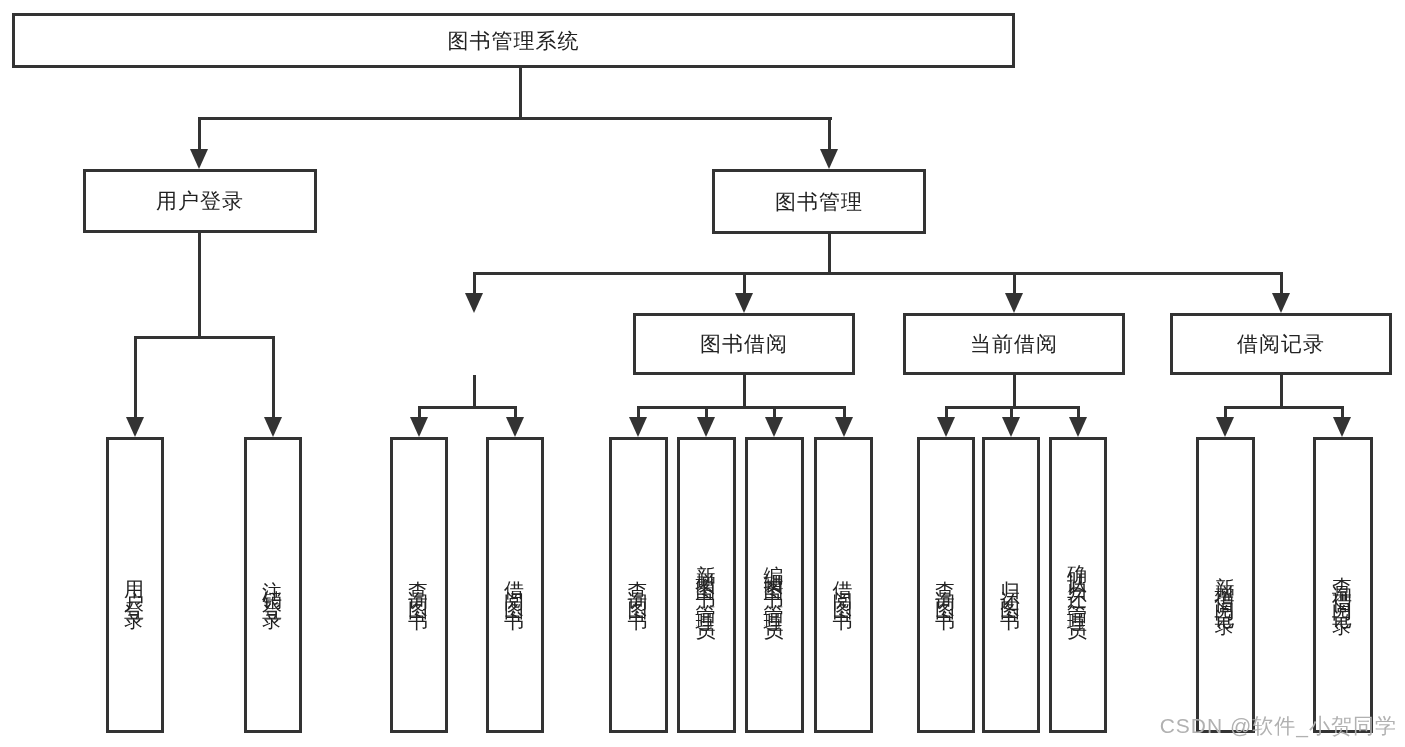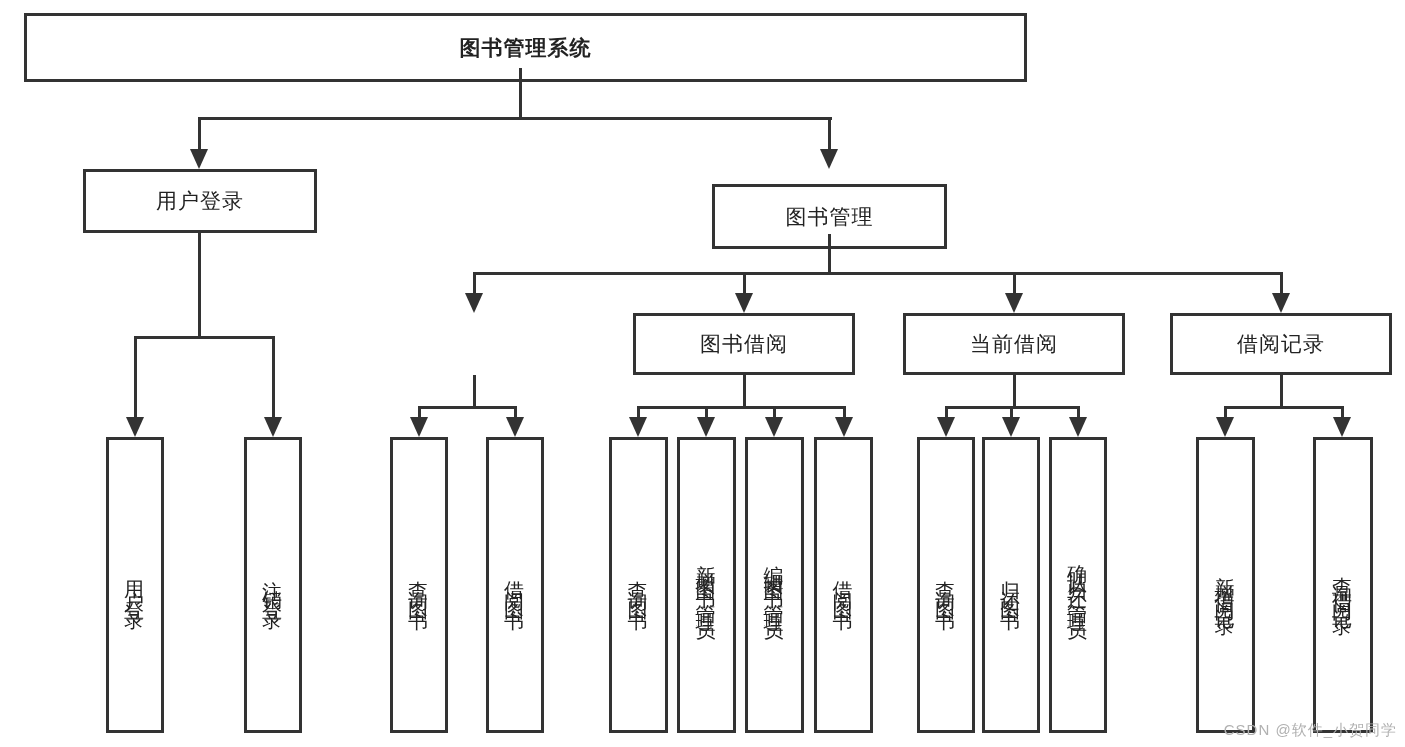--- a/index.html
+++ b/index.html
@@ -52,42 +52,42 @@
   .arrow{
     position:absolute;
     width:0;height:0;
     border-left:9px solid transparent;
     border-right:9px solid transparent;
     border-top:20px solid var(--line);
   }
   .watermark{
     position:absolute;
     right:8px;bottom:7px;
-    font-size:15px;
+    font-size:21px;
     color:var(--wm);
     letter-spacing:1px;
     pointer-events:none;
   }
 </style>
 </head>
 <body>
 
 <div class="stage">
 
-  <div class="box" style="left:24px;top:13px;width:1003px;height:69px;font-weight:bold;">图书管理系统</div>
+  <div class="box" style="left:12px;top:13px;width:1003px;height:55px;">图书管理系统</div>
 
   <div class="vline" style="left:519px;top:68px;height:49px;"></div>
   <div class="hline" style="left:198px;top:117px;width:634px;"></div>
   <div class="vline" style="left:198px;top:117px;height:32px;"></div>
   <div class="vline" style="left:828px;top:117px;height:32px;"></div>
   <div class="arrow" style="left:190px;top:149px;"></div>
   <div class="arrow" style="left:820px;top:149px;"></div>
 
   <div class="box" style="left:83px;top:169px;width:234px;height:64px;">用户登录</div>
-  <div class="box" style="left:712px;top:184px;width:235px;height:65px;">图书管理</div>
+  <div class="box" style="left:712px;top:169px;width:214px;height:65px;">图书管理</div>
 
   <div class="vline" style="left:198px;top:233px;height:103px;"></div>
   <div class="hline" style="left:134px;top:336px;width:141px;"></div>
   <div class="vline" style="left:134px;top:336px;height:81px;"></div>
   <div class="vline" style="left:272px;top:336px;height:81px;"></div>
   <div class="arrow" style="left:126px;top:417px;"></div>
   <div class="arrow" style="left:264px;top:417px;"></div>
 
   <div class="vline" style="left:828px;top:234px;height:38px;"></div>
   <div class="hline" style="left:473px;top:272px;width:810px;"></div>

